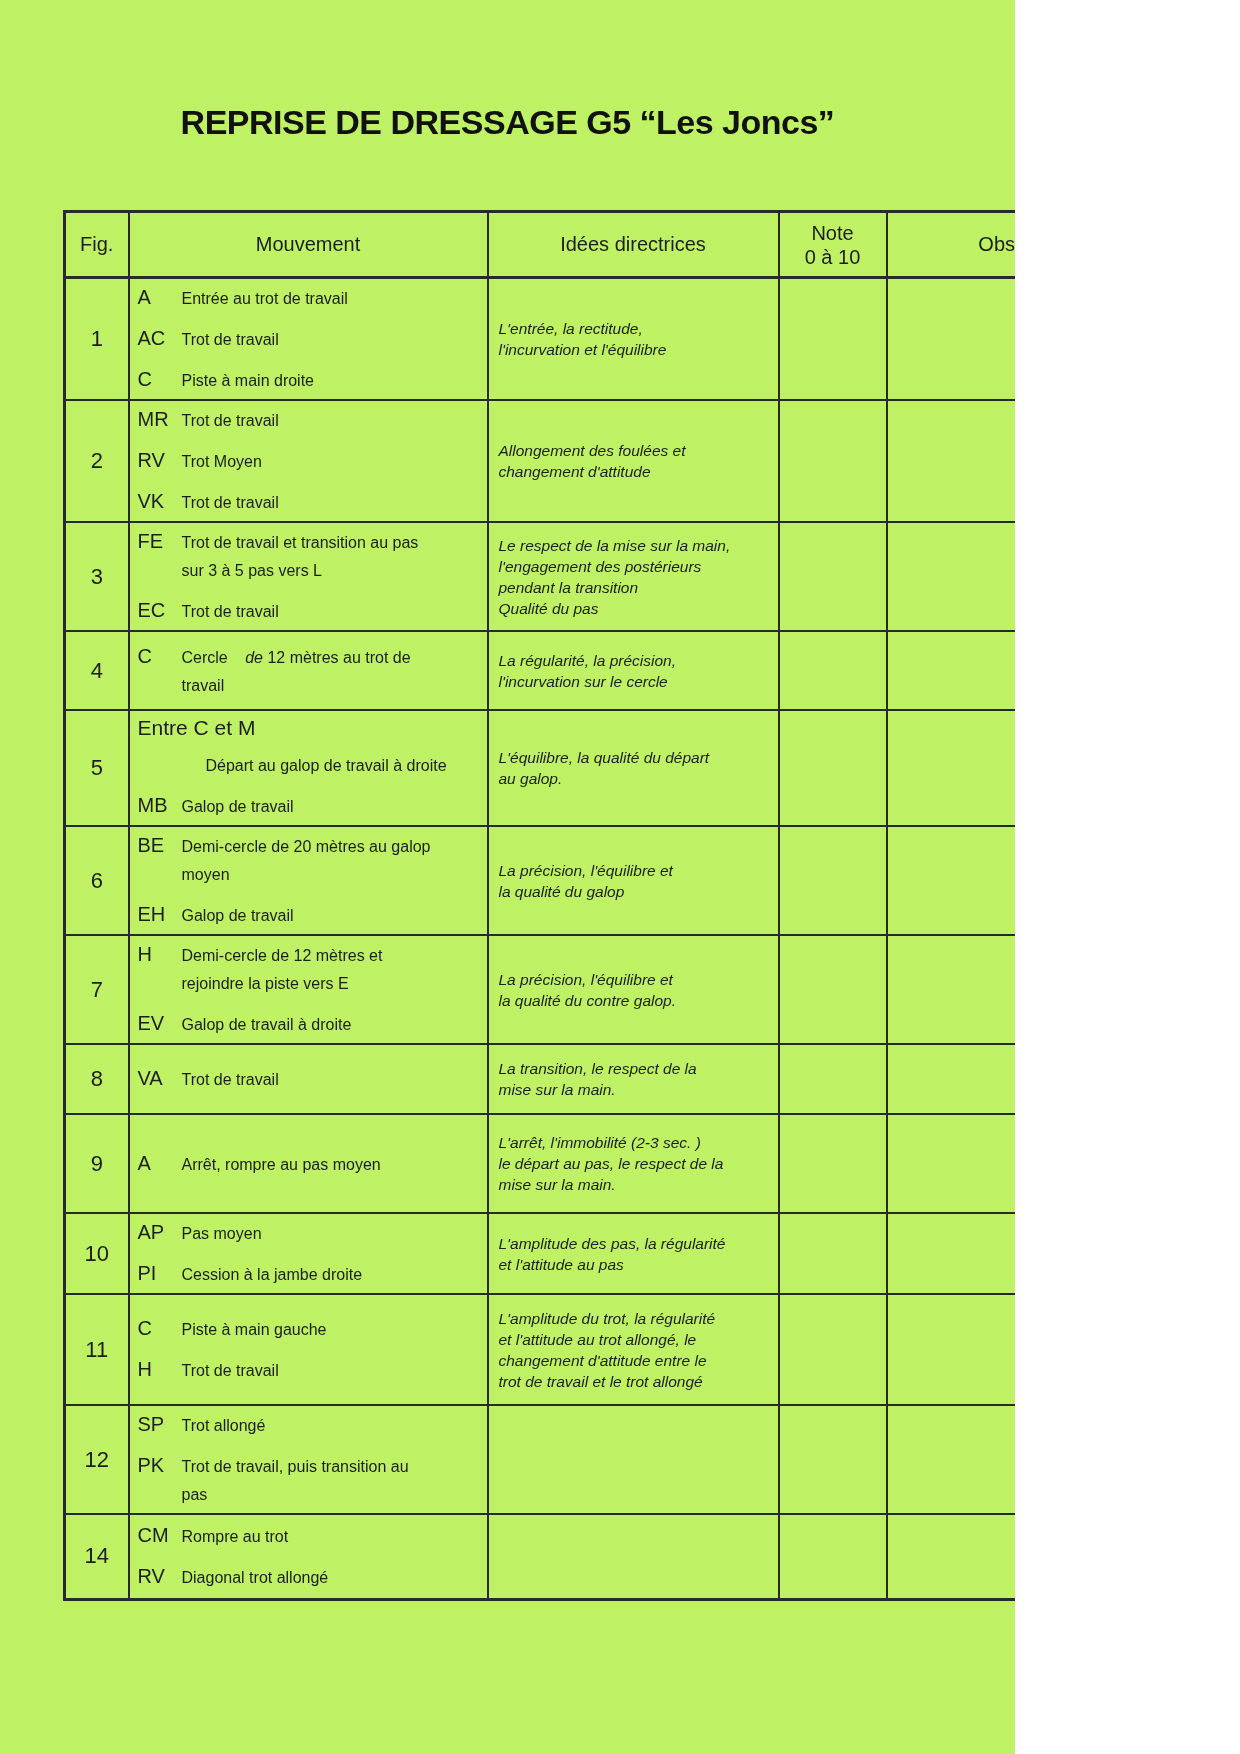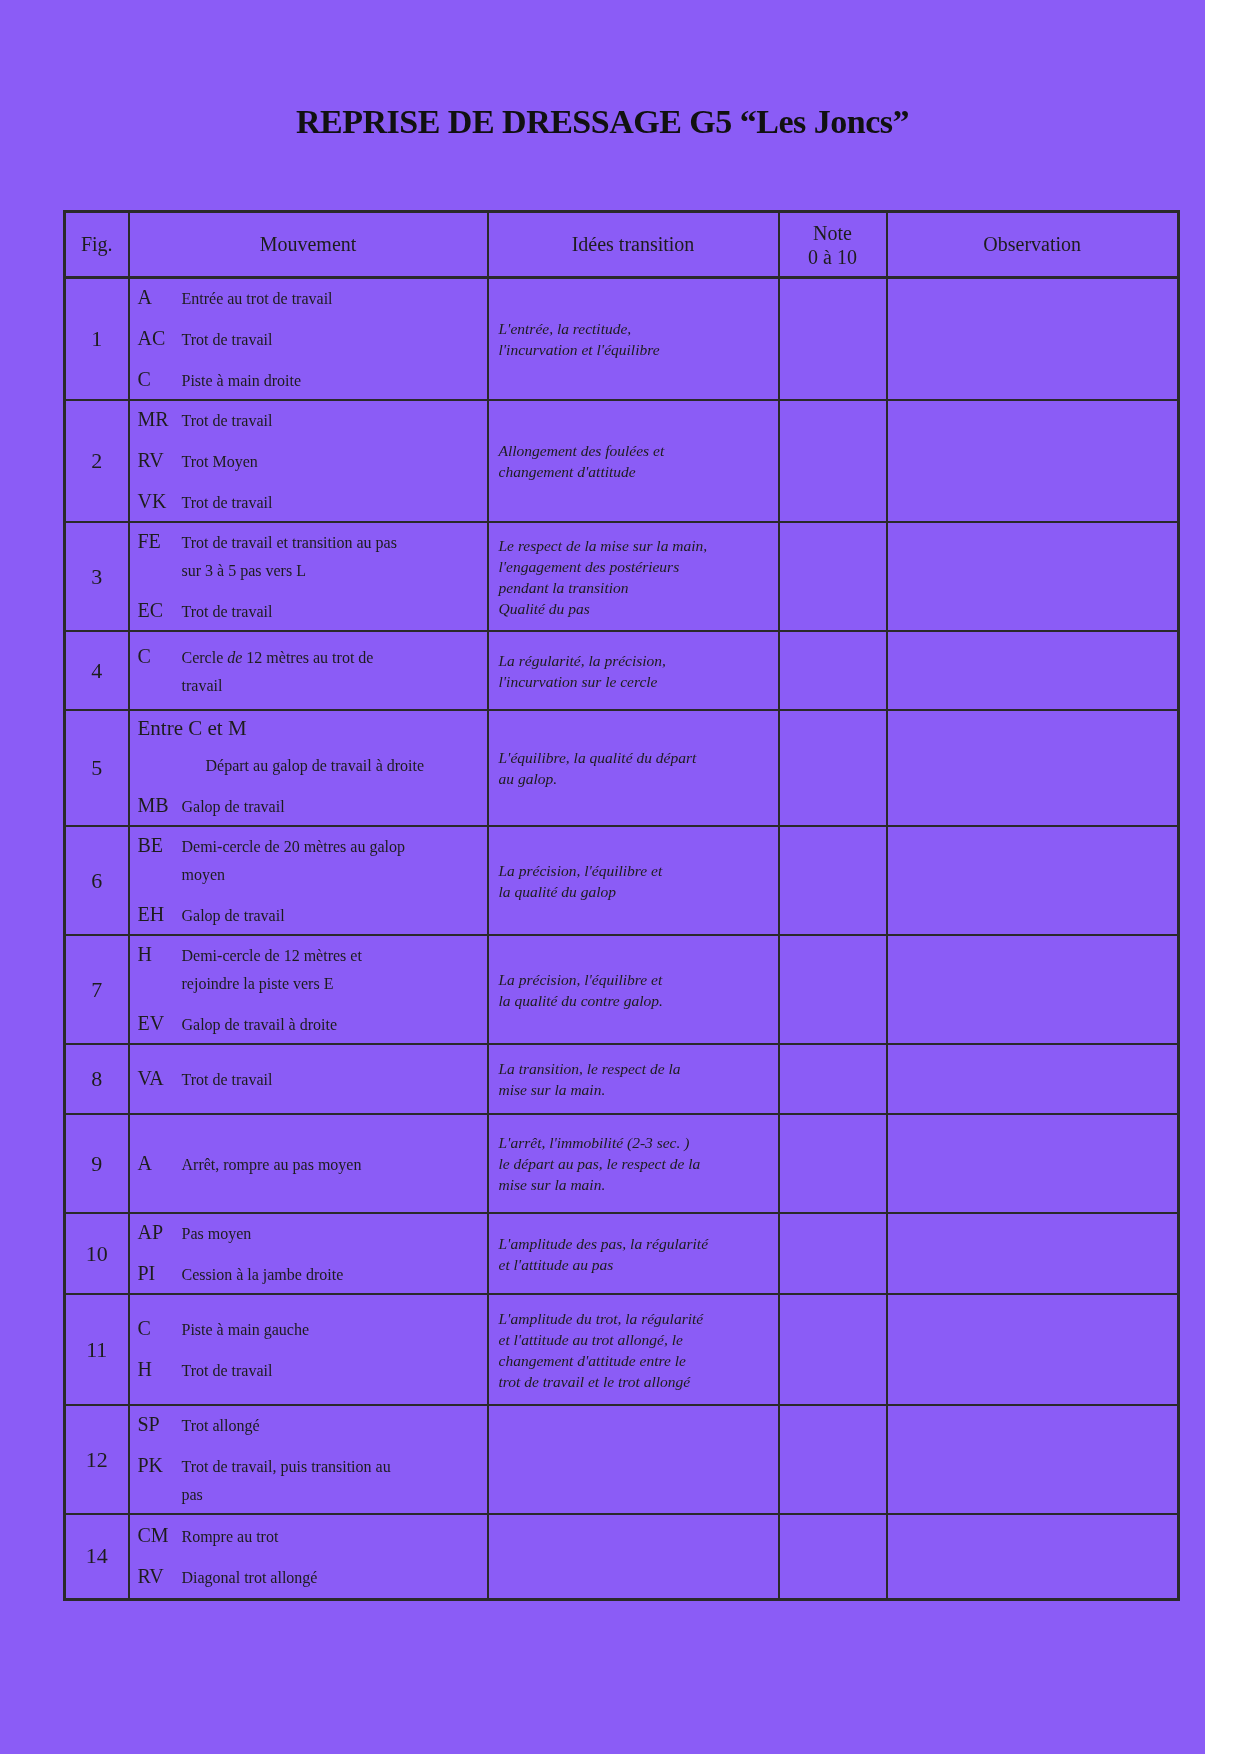--- a/index.html
+++ b/index.html
@@ -1,20 +1,20 @@
 <!DOCTYPE html>
 <html><head>
 <meta charset="utf-8">
 <style>
   html,body { margin:0; padding:0; background:#ffffff; }
   .page {
     position:relative;
-    width:1205px; height:1754px;
-    background:#8b5cf6;
-    font-family:Liberation Serif, serif;
+    width:1015px; height:1754px;
+    background:#bef264;
+    font-family:Liberation Sans, sans-serif;
     color:#1d1d1d;
     overflow:hidden;
   }
   .doc-title {
     margin:0;
     padding-top:103px;
     text-align:center;
     font-size:34px;
     font-weight:bold;
     letter-spacing:-0.5px;
@@ -66,21 +66,21 @@
     flex:0 0 44px;
     font-size:20px;
     line-height:28px;
     white-space:nowrap;
   }
   .mv-text {
     font-size:16px;
     line-height:28px;
     white-space:pre-line;
   }
-  .mv-text em { font-style:italic; }
+  .mv-text em { font-style:italic;margin-left:13px; }
   .mv-heading { font-size:21px; line-height:26px; }
   .mv-text.indent { margin-left:68px; }
   td.id-cell { padding:4px 4px 4px 10px; }
   .id-text {
     font-style:italic;
     font-size:15.5px;
     line-height:21px;
     white-space:pre-line;
   }
 </style>
@@ -96,21 +96,21 @@
       <col class="c-fig">
         <col class="c-mv">
         <col class="c-id">
         <col class="c-note">
         <col class="c-obs">
     </colgroup>
     <thead>
       <tr>
         <th>Fig.</th>
         <th>Mouvement</th>
-        <th>Idées transition</th>
+        <th>Idées directrices</th>
         <th class="note-header">Note
 0 à 10</th>
         <th>Observation</th>
       </tr>
     </thead>
     <tbody>
 
       <tr class="r1">
         <td class="fig-cell"><span>1</span></td>
         <td class="mv-cell">

